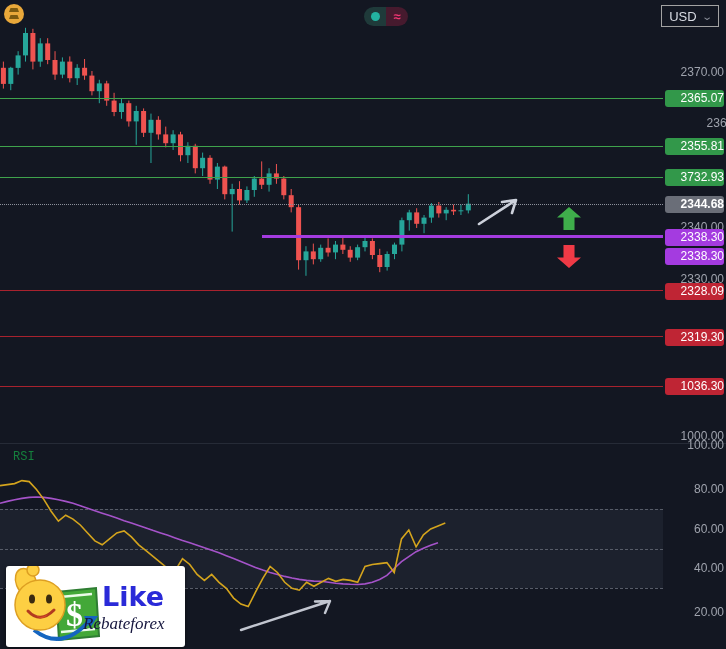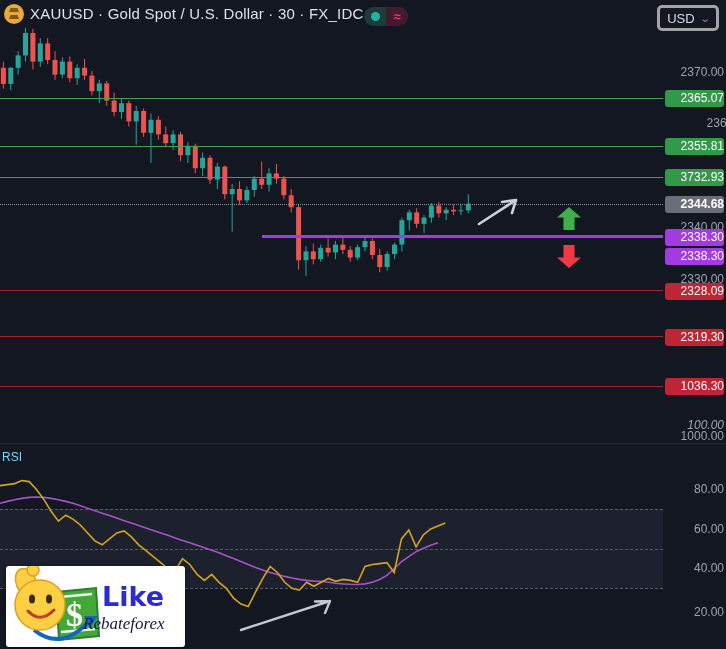--- a/index.html
+++ b/index.html
@@ -16,34 +16,34 @@
   .coin .bar{position:absolute;left:5px;width:10px;height:4px;background:#7c5a10;
     clip-path:polygon(15% 0,85% 0,100% 100%,0 100%);}
   .coin .b1{top:4px;} .coin .b2{top:11px;}
   .sym-title{position:absolute;left:30px;top:5px;font-size:15px;color:#dde1ea;letter-spacing:.2px;cursor:pointer;}
   .status-pill{position:absolute;left:364px;top:7px;width:44px;height:19px;border-radius:10px;
     overflow:hidden;display:flex;cursor:pointer;}
   .status-pill .half-open{width:50%;background:#1f3a3a;display:flex;align-items:center;justify-content:center;}
   .status-pill .half-delay{width:50%;background:#461a2e;display:flex;align-items:center;justify-content:center;}
   .dot{width:9px;height:9px;border-radius:50%;background:#23b3a1;}
   .approx{color:#f23674;font-size:13px;font-weight:bold;line-height:1;margin-top:-1px;}
-  .usd-btn{position:absolute;right:7px;top:5px;height:20px;padding:0 7px;border:3px solid #a3a3a3;
-    border-radius:5px;display:flex;align-items:center;gap:6px;color:#d8dbe3;font-size:13px;
+  .usd-btn{position:absolute;right:7px;top:5px;height:20px;padding:0 7px;border:1px solid #a3a3a3;
+    border-radius:0;display:flex;align-items:center;gap:6px;color:#d8dbe3;font-size:13px;
     background:transparent;cursor:pointer;}
   .usd-btn .chev{color:#8a8e99;font-size:10px;transform:scaleX(1.4);}
   
   .pane-divider{position:absolute;left:0;top:443px;width:726px;height:1px;background:#262b37;z-index:6;}
   .hline{position:absolute;left:0;width:663px;height:0;z-index:8;}
   .hline.green{border-top:1px solid #3fa34c;}
   .hline.red{border-top:1px solid #a8222e;}
   .hline.dotted{border-top:1px dotted #8d919c;}
   .support-line{position:absolute;left:262px;top:235px;width:401px;height:3px;background:#a43be0;z-index:9;}
   .rsi-band{position:absolute;left:0;top:509px;width:663px;height:79px;background:rgba(160,166,200,0.07);z-index:1;}
   .rsi-dash{position:absolute;left:0;width:663px;height:0;border-top:1px dashed #575c68;z-index:2;}
-  .rsi-title{position:absolute;left:2px;top:450px;font-size:12px;color:#7dd3fc;z-index:12;}
+  .rsi-title{position:absolute;left:13px;top:450px;font-size:12px;color:#15803d;z-index:12;font-family:Liberation Mono, monospace;}
   
   .axis{position:absolute;left:663px;top:0;width:63px;height:649px;z-index:20;cursor:ns-resize;}
   .axis-label{position:absolute;left:2px;width:59px;height:17px;line-height:17px;font-size:12px;
     color:#9fa3ad;text-align:right;}
   .axis-label.badge{color:#fff;border-radius:3px;font-weight:500;}
   .axis-label.green{background:#32984a;}
   .axis-label.red{background:#bf2534;}
   .axis-label.purple{background:#a43be0;}
   .axis-label.gray{background:#6a6e78;}
   
@@ -61,21 +61,20 @@
   .logo svg{display:block;}
 </style>
 </head>
 <body>
 
 <div class="header">
   <div class="coin">
     <div class="bar b1"></div>
       <div class="bar b2"></div>
   </div>
-  <div class="sym-title">XAUUSD · Gold Spot / U.S. Dollar · 30 · FX_IDC</div>
   <div class="status-pill">
     <div class="half-open">
         <span class="dot"></span>
       </div>
     <div class="half-delay">
         <span class="approx">≈</span>
       </div>
   </div>
   <div class="usd-btn">
     <span>USD</span>
@@ -245,21 +244,21 @@
 </svg>
 <div class="blk-arrow up"></div>
 <div class="blk-arrow down"></div>
 
 <div class="axis" id="axis">
     <div class="axis-label" style="top: 63.5px;">2370.00</div>
     <div class="axis-label" style="top: 114.5px; margin-left: 26px;">2360.00</div>
     <div class="axis-label" style="top: 218.5px;">2340.00</div>
     <div class="axis-label" style="top: 270.5px;">2330.00</div>
     <div class="axis-label" style="top: 427.5px;">1000.00</div>
-    <div class="axis-label" style="top: 417px; font-style: italic;">100.00</div>
+    <div class="axis-label" style="top: 437px;">100.00</div>
     <div class="axis-label" style="top: 480.5px;">80.00</div>
     <div class="axis-label" style="top: 520.5px;">60.00</div>
     <div class="axis-label" style="top: 559.5px;">40.00</div>
     <div class="axis-label" style="top: 581px; margin-top: 23px;">20.00</div>
     <div class="axis-label badge green" style="top: 89.5px;">2365.07</div>
     <div class="axis-label badge green" style="top: 137.5px;">2355.81</div>
     <div class="axis-label badge green" style="top: 168.5px;">3732.93</div>
     <div class="axis-label badge gray" style="top: 195.5px; font-weight: bold;">2344.68</div>
     <div class="axis-label badge purple" style="top: 228.5px;">2338.30</div>
     <div class="axis-label badge purple" style="top: 247.5px;">2338.30</div>

